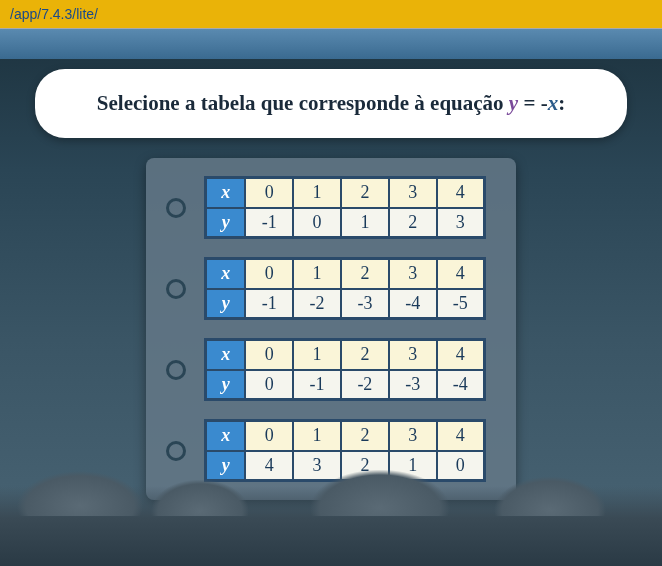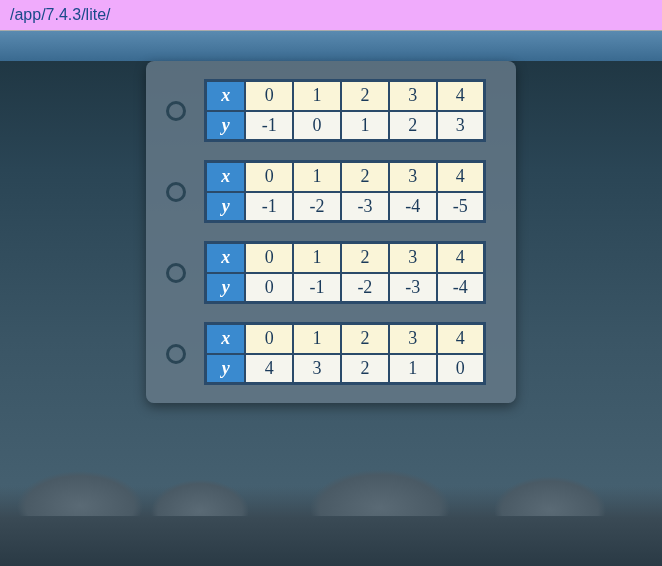--- a/index.html
+++ b/index.html
@@ -5,23 +5,23 @@
     * { margin: 0; padding: 0; box-sizing: border-box; }
     body {
       font-family: Georgia, 'Times New Roman', serif;
       width: 662px;
       height: 566px;
       overflow: hidden;
       background: linear-gradient(180deg, #1a2f3a 0%, #2a4555 30%, #3a5565 60%, #4a6575 100%);
       position: relative;
     }
     .top-bar {
-      background: #f0abfc;
+      background: #eab308;
       padding: 6px 10px;
-      font-size: 16px;
+      font-size: 14px;
       color: #1a4a8a;
       font-family: Arial, sans-serif;
       border-bottom: 1px solid #aaa;
     }
     .sky {
       height: 30px;
       background: linear-gradient(180deg, #5a8ab0 0%, #3a6a90 100%);
     }
     .content {
       padding: 0 35px;
@@ -112,20 +112,26 @@
         radial-gradient(ellipse 80px 48px at 550px 44px, #5a6a75 0%, #4a5a65 60%, transparent 70%);
     }
   </style>
 </head>
 <body>
 
 <div class="top-bar">/app/7.4.3/lite/</div>
 <div class="sky"></div>
 
 <div class="content">
+  <div class="question-box">
+    <span class="question-text">
+      <span>Selecione a tabela que corresponde à equação </span>
+      <span class="eq-y">y</span><span> = </span><span>-</span><span class="eq-x">x</span><span>:</span>
+    </span>
+  </div>
 
   <div class="options-panel">
 
     <div class="option-row">
       <div class="radio"></div>
       <table class="data-table">
         <tbody>
             <tr class="hdr-row">
           <td class="hdr">x</td>
           <td>0</td>

